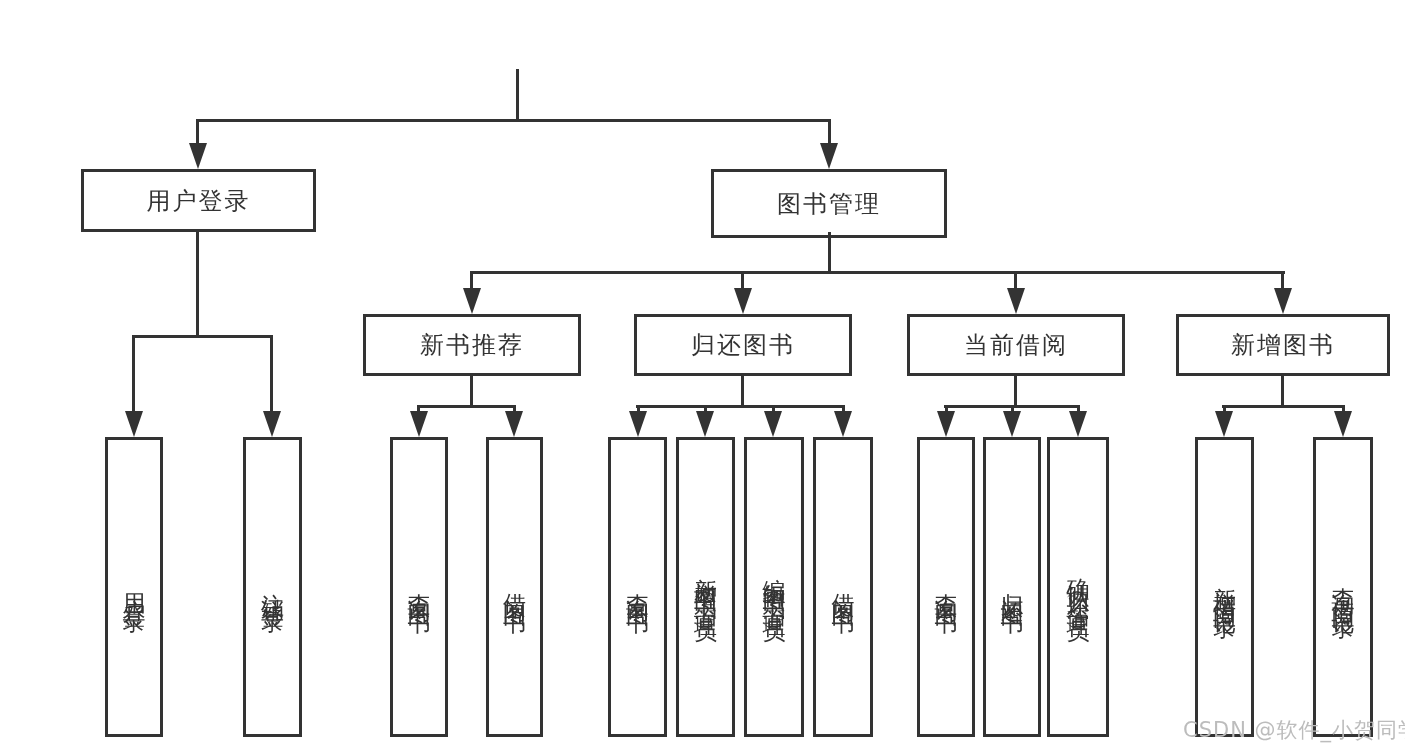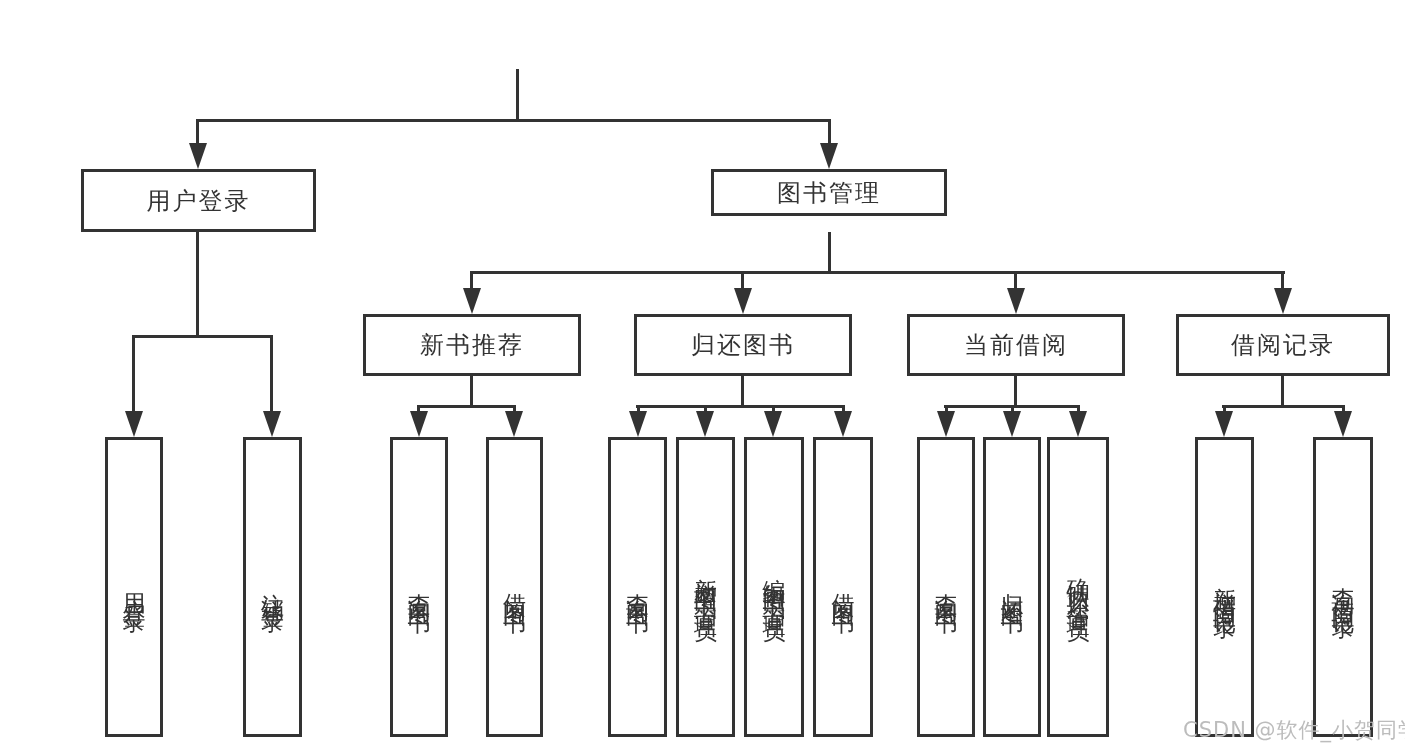--- a/index.html
+++ b/index.html
@@ -42,21 +42,21 @@
   <div class="vline" style="left:516px; top:69px; height:50px;"></div>
   <div class="hline" style="left:197px; top:119px; width:634px;"></div>
   <div class="vline" style="left:196px; top:119px; height:27px;"></div>
   <div class="arrow" style="left:189px; top:143px;"></div>
   <div class="vline" style="left:828px; top:119px; height:27px;"></div>
   <div class="arrow" style="left:820px; top:143px;"></div>
 
   <div class="box hbox" style="left:81px; top:169px; width:235px; height:63px;">
     <span>用户登录</span>
   </div>
-  <div class="box hbox" style="left:711px; top:169px; width:236px; height:47px;">
+  <div class="box hbox" style="left:711px; top:169px; width:236px; height:69px;">
     <span>图书管理</span>
   </div>
 
   <div class="vline" style="left:196px; top:232px; height:103px;"></div>
   <div class="hline" style="left:133px; top:335px; width:140px;"></div>
   <div class="vline" style="left:132px; top:335px; height:78px;"></div>
   <div class="arrow" style="left:125px; top:411px;"></div>
   <div class="vline" style="left:270px; top:335px; height:78px;"></div>
   <div class="arrow" style="left:263px; top:411px;"></div>
 
@@ -74,21 +74,21 @@
   <div class="box hbox" style="left:363px; top:314px; width:218px; height:62px;">
     <span>新书推荐</span>
   </div>
   <div class="box hbox" style="left:634px; top:314px; width:218px; height:62px;">
     <span>归还图书</span>
   </div>
   <div class="box hbox" style="left:907px; top:314px; width:218px; height:62px;">
     <span>当前借阅</span>
   </div>
   <div class="box hbox" style="left:1176px; top:314px; width:214px; height:62px;">
-    <span>借阅记录</span>
+    <span>新增图书</span>
   </div>
 
   <div class="vline" style="left:470px; top:376px; height:29px;"></div>
   <div class="hline" style="left:417px; top:405px; width:99px;"></div>
   <div class="vline" style="left:417px; top:405px; height:8px;"></div>
   <div class="arrow" style="left:410px; top:411px;"></div>
   <div class="vline" style="left:513px; top:405px; height:8px;"></div>
   <div class="arrow" style="left:505px; top:411px;"></div>
 
   <div class="vline" style="left:741px; top:376px; height:29px;"></div>

